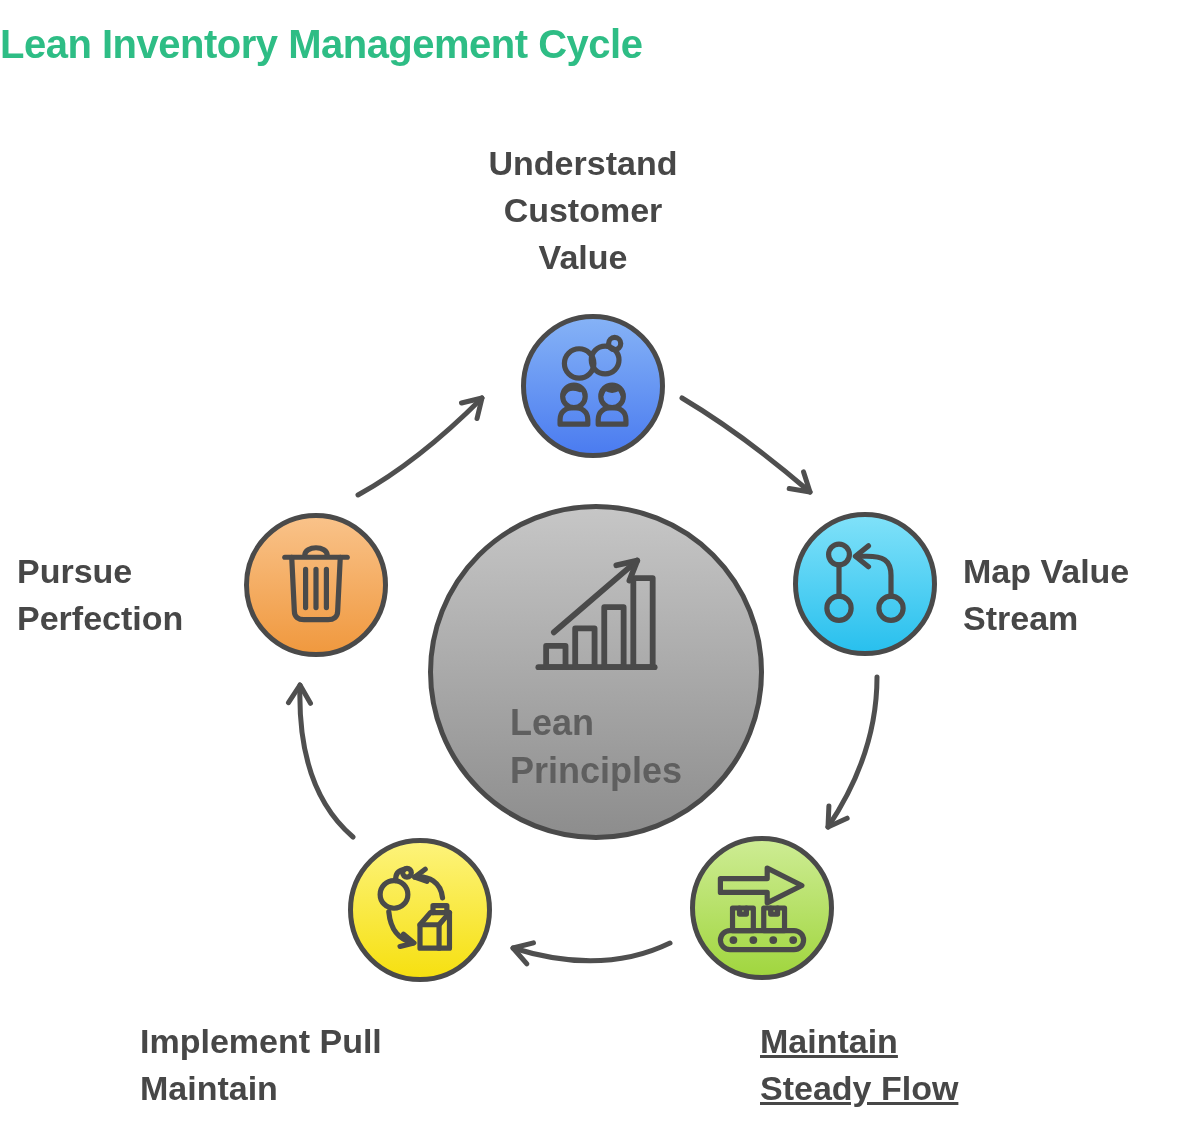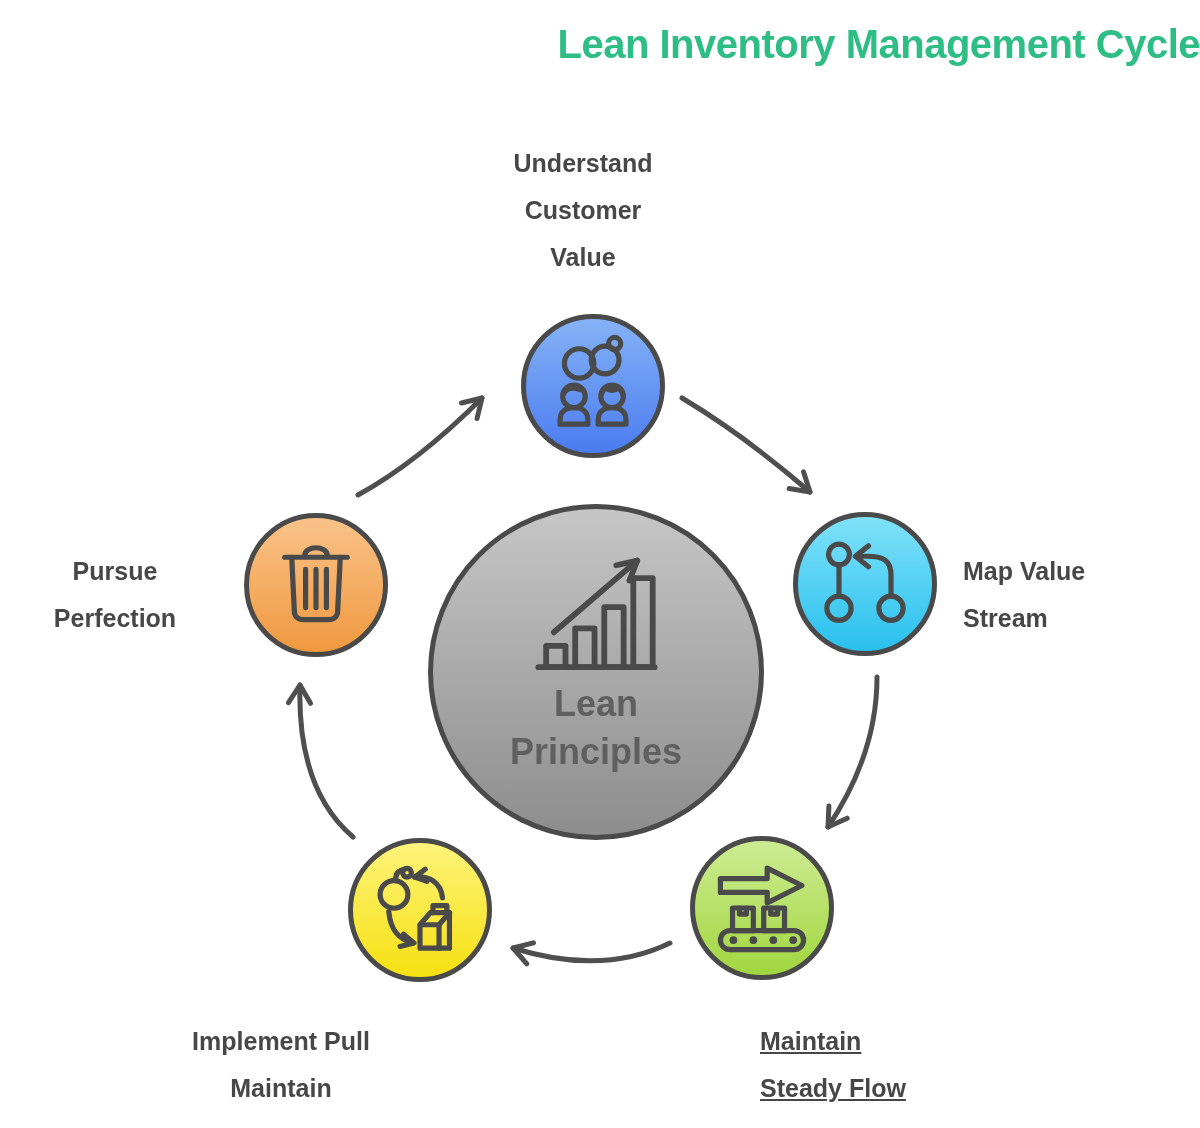--- a/index.html
+++ b/index.html
@@ -2,43 +2,43 @@
 <html style="--stroke: #4a4a4a; --arrow: #4f4f4f;"><head>
 <meta charset="utf-8">
 <style>
   html,body{margin:0;padding:0;background:#ffffff;}
   body{
     width:1200px;height:1128px;position:relative;overflow:hidden;
     font-family:"Liberation Sans",sans-serif;
   }
   .title{
     position:absolute;top:22px;left:0;width:100%;margin:0;
-    text-align:right;font-size:40px;font-weight:bold;letter-spacing:-0.5px;
+    text-align:left;font-size:40px;font-weight:bold;letter-spacing:-0.5px;
   }
   .arrows{position:absolute;left:0;top:0;width:1200px;height:1128px;}
   .arrows path{fill:none;stroke:var(--arrow,#4f4f4f);stroke-width:5;stroke-linecap:round;stroke-linejoin:round;}
   .circle{
     position:absolute;border-radius:50%;box-sizing:border-box;
     border:5px solid var(--stroke,#4a4a4a);
     display:flex;align-items:center;justify-content:center;
   }
   .step-circle{width:144px;height:144px;}
   .center-circle{width:336px;height:336px;flex-direction:column;justify-content:flex-start;padding-top:34px;}
   .ic{display:block;}
   .ic *{stroke:var(--stroke,#4a4a4a);fill:none;stroke-width:6;stroke-linecap:round;stroke-linejoin:round;}
   .ic .fill{fill:var(--stroke,#4a4a4a);stroke:none;}
   .label{
-    position:absolute;font-size:25px;line-height:47px;font-weight:bold;
+    position:absolute;font-size:34px;line-height:47px;font-weight:bold;
     color:#474747;white-space:pre-line;
   }
   .center-label{
     font-size:36px;line-height:48px;font-weight:bold;color:#5f5f5f;
-    text-align:center;white-space:pre-line;margin-top:1px;
+    white-space:pre-line;margin-top:20px;
   }
-  .ta-c{text-align:center}.ta-l{text-align:left}.ta-r{text-align:center}
+  .ta-c{text-align:center}.ta-l{text-align:left}.ta-r{text-align:left}
 </style>
 </head>
 <body style="background: rgb(255, 255, 255);">
 
 <h1 class="title" style="color: rgb(46, 189, 133);">Lean Inventory Management Cycle</h1>
 
 <svg class="arrows" viewBox="0 0 1200 1128">
   <defs>
     <marker id="ah" markerUnits="userSpaceOnUse" markerWidth="34" markerHeight="34" refX="24" refY="15" orient="auto">
       <path d="M6,4 L24,15 L6,26"></path>

